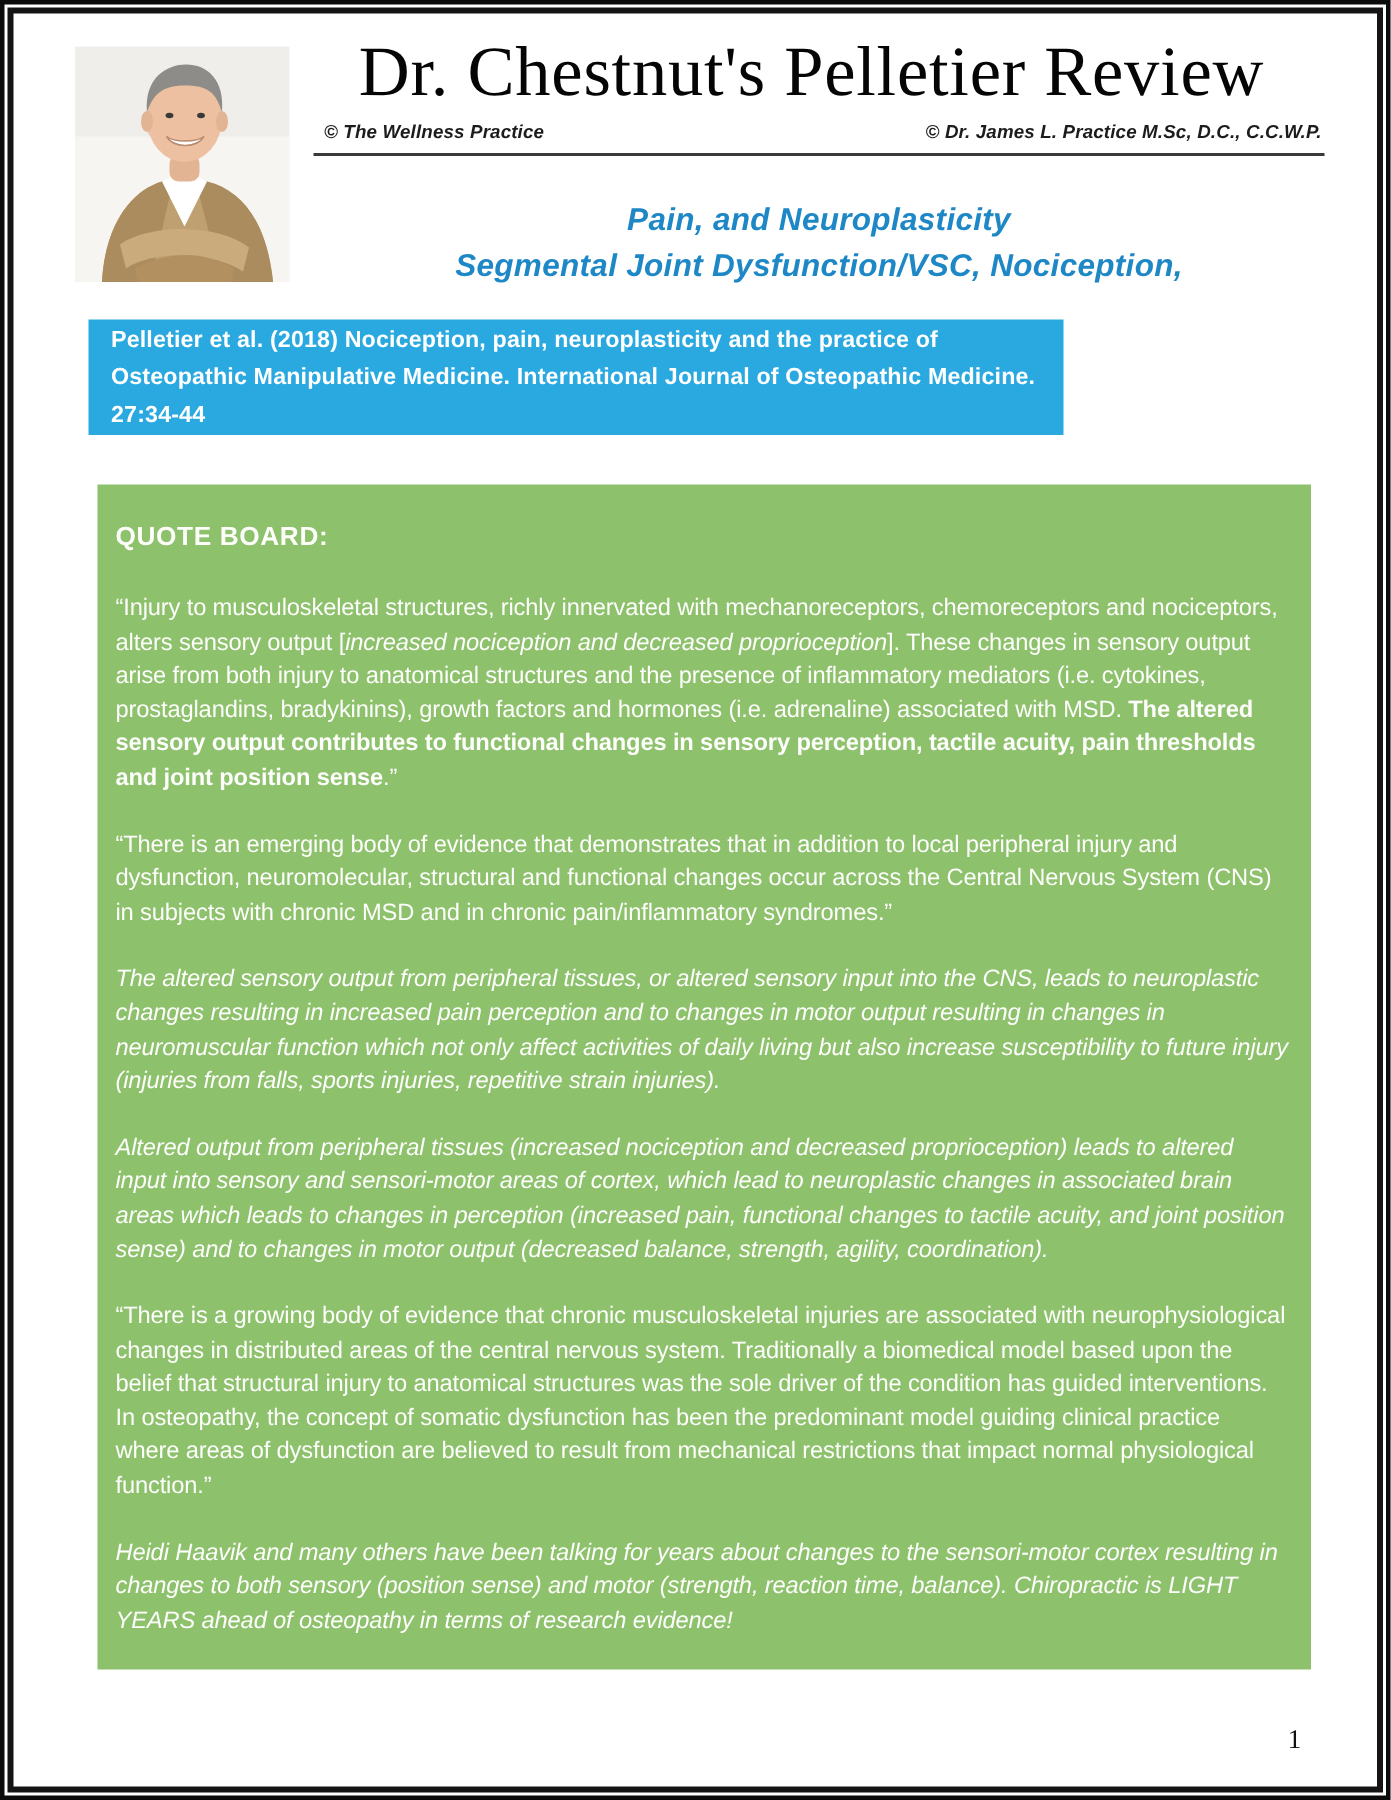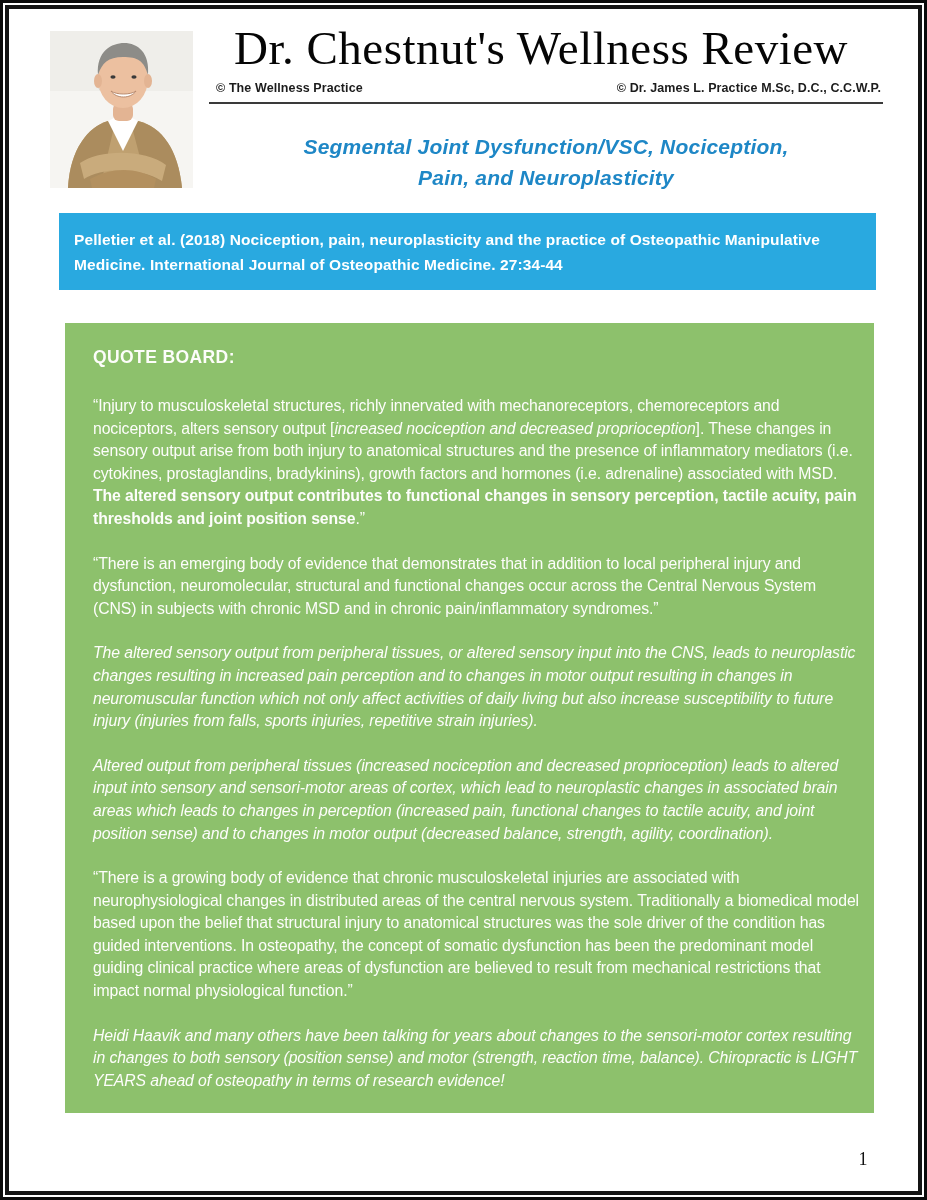--- a/index.html
+++ b/index.html
@@ -33,50 +33,51 @@
     font-family: "Liberation Serif", serif;
     font-size: 47px; font-weight: 400; color: #050505;
     letter-spacing: 0.5px;
     white-space: nowrap;
   }
   .copyright-row {
     position: absolute; left: 206px; top: 78px; width: 672px;
     display: flex; justify-content: space-between; align-items: baseline;
     font-size: 12.5px; font-weight: 700; color: #1c1c1c;
     letter-spacing: 0.1px;
+    font-style: italic;
   }
   .copyright-row .left { padding-left: 7px; }
   .header-divider {
     position: absolute; left: 206px; top: 99px; width: 674px; height: 2px;
     background: #3a3a3a;
   }
   .subtitle {
     position: absolute; left: 206px; top: 128px; width: 674px;
     text-align: center;
     font-size: 21px; font-weight: 700; font-style: italic;
     color: var(--subtitle-color, #1E87C6);
     line-height: 31px;
     letter-spacing: 0.2px;
   }
   
   .citation-box {
-    position: absolute; left: 56px; top: 210px; width: 817px; height: 77px;
+    position: absolute; left: 56px; top: 210px; width: 650px; height: 77px;
     background: var(--citation-bg, #29A9E0);
     display: flex; align-items: center;
     padding: 0 15px;
   }
   .citation-box p {
     color: #ffffff; font-size: 15.5px; font-weight: 700;
     line-height: 25px; letter-spacing: 0.1px;
   }
   
   .quote-board {
     position: absolute; left: 62px; top: 320px; width: 809px; height: 790px;
     background: var(--quote-bg, #8DC16C);
-    padding: 24px 14px 0 28px;
+    padding: 24px 14px 0 12px;
     overflow: hidden;
   }
   .quote-heading {
     color: #fdfdfa; font-size: 17.5px; font-weight: 700;
     letter-spacing: 0.4px;
     margin-bottom: 27px;
   }
   .quote-board p {
     color: var(--quote-text, #FDFDFB);
     font-size: 15.8px; line-height: 22.6px;
@@ -125,30 +126,30 @@
       <ellipse cx="48" cy="50" rx="4" ry="7" fill="#e3b493"></ellipse>
       <ellipse cx="98" cy="50" rx="4" ry="7" fill="#e3b493"></ellipse>
 
       <ellipse cx="63" cy="46" rx="2.6" ry="1.8" fill="#3a3a3a"></ellipse>
       <ellipse cx="84" cy="46" rx="2.6" ry="1.8" fill="#3a3a3a"></ellipse>
 
       <path d="M61 60 C66 68 81 68 86 60 C81 64 66 64 61 60 Z" fill="#ffffff" stroke="#b98a6d" stroke-width="1"></path>
     </svg>
   </div>
 
-  <div class="masthead-title">Dr. Chestnut's Wellness Review</div>
+  <div class="masthead-title">Dr. Chestnut's Pelletier Review</div>
   <div class="copyright-row">
     <span class="left">©  The Wellness Practice</span>
     <span class="right">©  Dr. James L. Practice M.Sc, D.C., C.C.W.P.</span>
   </div>
   <div class="header-divider"></div>
 
   <div class="subtitle">
+    <div>Pain, and Neuroplasticity</div>
     <div>Segmental Joint Dysfunction/VSC, Nociception,</div>
-    <div>Pain, and Neuroplasticity</div>
   </div>
 
   <div class="citation-box">
     <p>Pelletier et al. (2018) Nociception, pain, neuroplasticity and the practice of Osteopathic Manipulative Medicine. International Journal of Osteopathic Medicine. 27:34-44</p>
   </div>
 
   <div class="quote-board">
     <div class="quote-heading">QUOTE BOARD:</div>
     <div>
         <p><span class="run-regular">“Injury to musculoskeletal structures, richly innervated with mechanoreceptors, chemoreceptors and nociceptors, alters sensory output [</span><span class="run-italic">increased nociception and decreased proprioception</span><span class="run-regular">]. These changes in sensory output arise from both injury to anatomical structures and the presence of inflammatory mediators (i.e. cytokines, prostaglandins, bradykinins), growth factors and hormones (i.e. adrenaline) associated with MSD. </span><span class="run-bold">The altered sensory output contributes to functional changes in sensory perception, tactile acuity, pain thresholds and joint position sense</span><span class="run-regular">.”</span></p>

